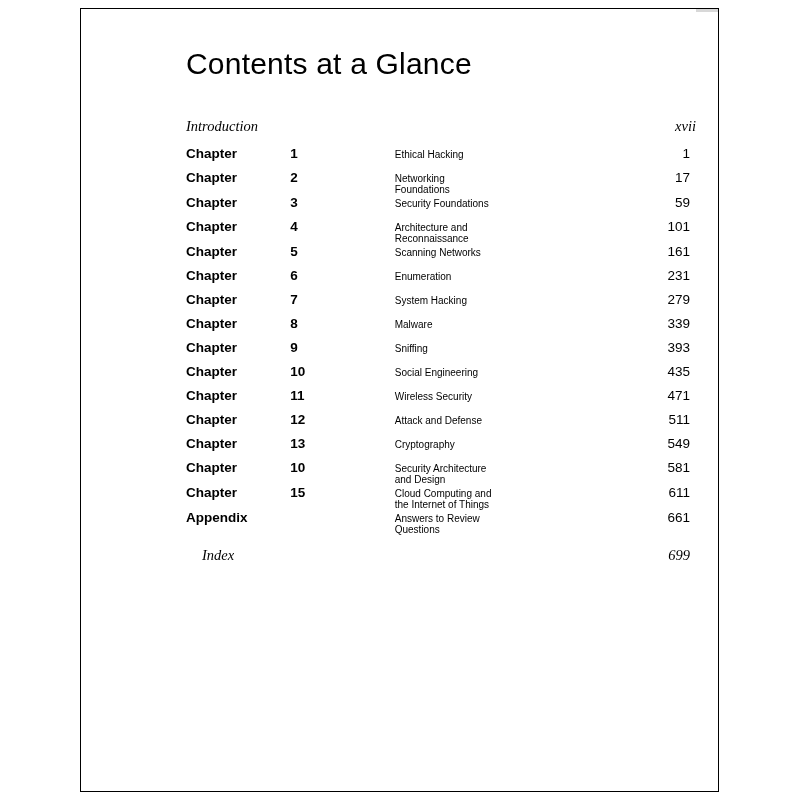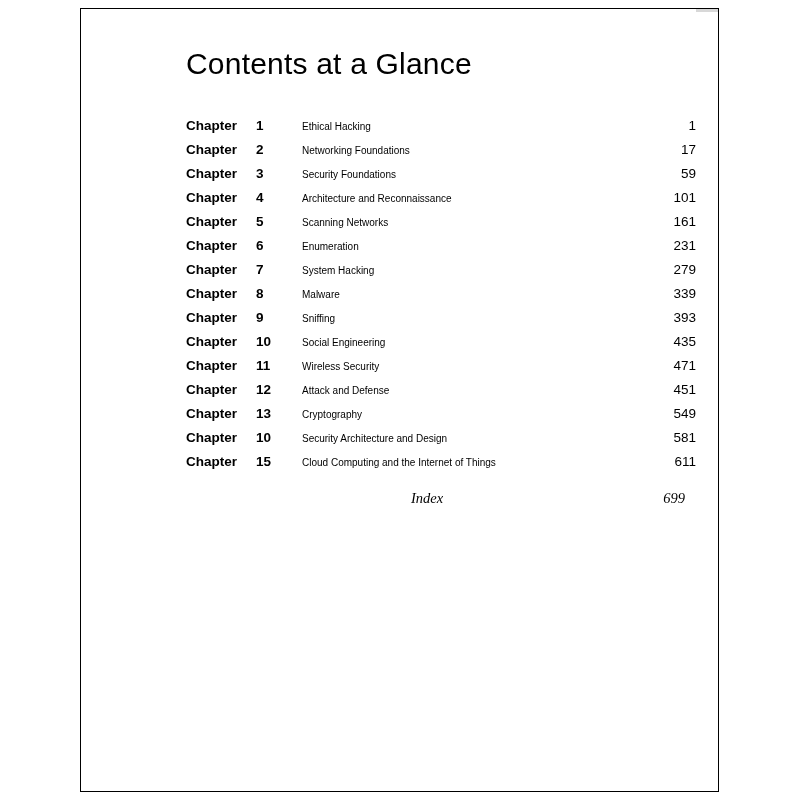--- a/index.html
+++ b/index.html
@@ -101,38 +101,41 @@
   tr.entry td.col-page {
     font-size: 13.5px;
     text-align: right;
     padding-right: 6px;
   }
   tr.index td {
     font-family: "Liberation Serif", serif;
     font-style: italic;
     font-size: 14.5px;
     height: 24px;
-    text-align: center;
   }
   tr.index td.col-label { padding-left: 16px; }
   tr.index td.col-page { font-family: "Liberation Serif", serif; font-style: italic; padding-right: 6px; }
   .gap-row td { height: 12px; }
 </style>
 </head>
 <body>
 
 <div class="page-wrap">
   <div class="page">
     <div class="corner-tick"></div>
 
     <div class="content">
       <h1 class="title">Contents at a Glance</h1>
 
       <table class="toc">
         <tbody>
+          <tr class="front">
+            <td class="col-label front-label" colspan="3">Introduction</td>
+            <td class="col-page">xvii</td>
+          </tr>
 
           <tr class="entry">
             <td class="col-label">Chapter</td>
             <td class="col-num">1</td>
             <td class="col-title">Ethical Hacking</td>
             <td class="col-page">1</td>
           </tr>
           <tr class="entry">
             <td class="col-label">Chapter</td>
             <td class="col-num">2</td>
@@ -190,39 +193,45 @@
           <tr class="entry">
             <td class="col-label">Chapter</td>
             <td class="col-num">11</td>
             <td class="col-title">Wireless Security</td>
             <td class="col-page">471</td>
           </tr>
           <tr class="entry">
             <td class="col-label">Chapter</td>
             <td class="col-num">12</td>
             <td class="col-title">Attack and Defense</td>
-            <td class="col-page">451</td>
+            <td class="col-page">511</td>
           </tr>
           <tr class="entry">
             <td class="col-label">Chapter</td>
             <td class="col-num">13</td>
             <td class="col-title">Cryptography</td>
             <td class="col-page">549</td>
           </tr>
           <tr class="entry">
             <td class="col-label">Chapter</td>
             <td class="col-num">10</td>
             <td class="col-title">Security Architecture and Design</td>
             <td class="col-page">581</td>
           </tr>
           <tr class="entry">
             <td class="col-label">Chapter</td>
             <td class="col-num">15</td>
             <td class="col-title">Cloud Computing and the Internet of Things</td>
             <td class="col-page">611</td>
+          </tr>
+          <tr class="entry">
+            <td class="col-label">Appendix</td>
+            <td class="col-num"></td>
+            <td class="col-title">Answers to Review Questions</td>
+            <td class="col-page">661</td>
           </tr>
 
           <tr class="gap-row">
               <td colspan="4"></td>
             </tr>
 
           <tr class="index">
             <td class="col-label" colspan="3">Index</td>
             <td class="col-page">699</td>
           </tr>

